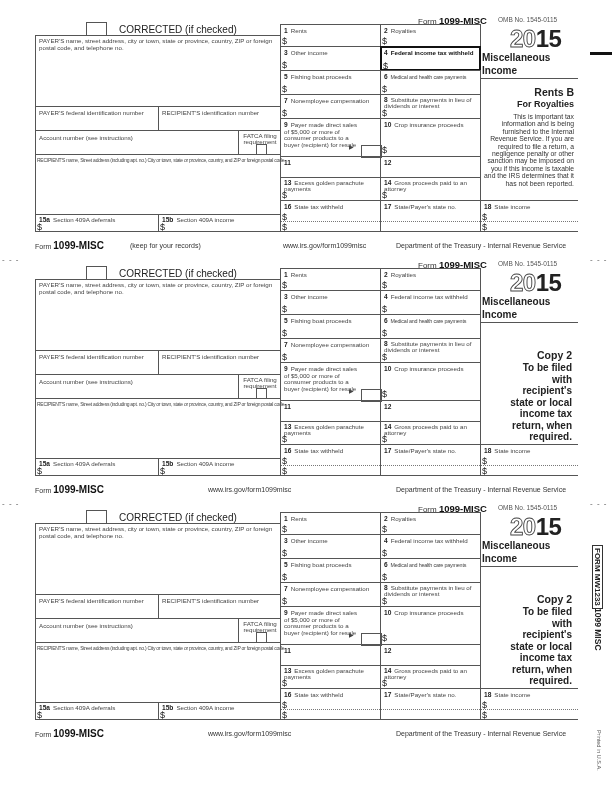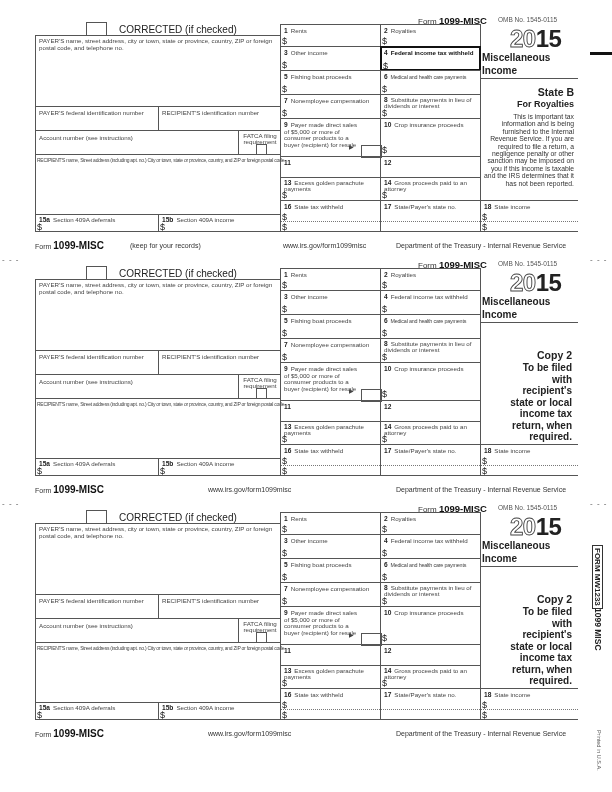--- a/index.html
+++ b/index.html
@@ -143,21 +143,21 @@
     <div class="box" style="left:480px;top:200px;width:98px;height:32px;border-right:none;">
       <div class="lbl" style="left:3px;top:3px;"><span class="num">18</span><span>State income</span></div>
       <div class="dollar" style="left:1px;top:11px;">$</div>
       <div class="dollar" style="left:1px;top:21px;">$</div>
     </div>
     <div class="dotted" style="left:281px;top:221px;width:297px;"></div>
     <div class="hline" style="left:480px;top:231px;width:98px;"></div>
 
     <div class="copy-panel">
         <div class="notice" style="left: 484px; top: 113px; width: 90px;">This is important tax information and is being furnished to the Internal Revenue Service. If you are required to file a return, a negligence penalty or other sanction may be imposed on you if this income is taxable and the IRS determines that it has not been reported.</div>
-        <div class="copylbl" style="left: 482px; top: 86px; width: 92px;">State B</div>
+        <div class="copylbl" style="left: 482px; top: 86px; width: 92px;">Rents B</div>
         <div class="copylbl" style="left: 482px; top: 98px; width: 92px; font-size: 9px;">For Royalties</div>
       </div>
 
     <div class="footer" style="left:35px;top:240px;"><span>Form</span> <b>1099-MISC</b></div>
     <div class="footer keep" style="left:130px;top:242px;">(keep for your records)</div>
     <div class="footer url" style="left:283px;top:242px;">www.irs.gov/form1099misc</div>
     <div class="footer" style="left:396px;top:242px;">Department of the Treasury - Internal Revenue Service</div>
   </div>
     <div class="copy" style="top: 244px;">
 

